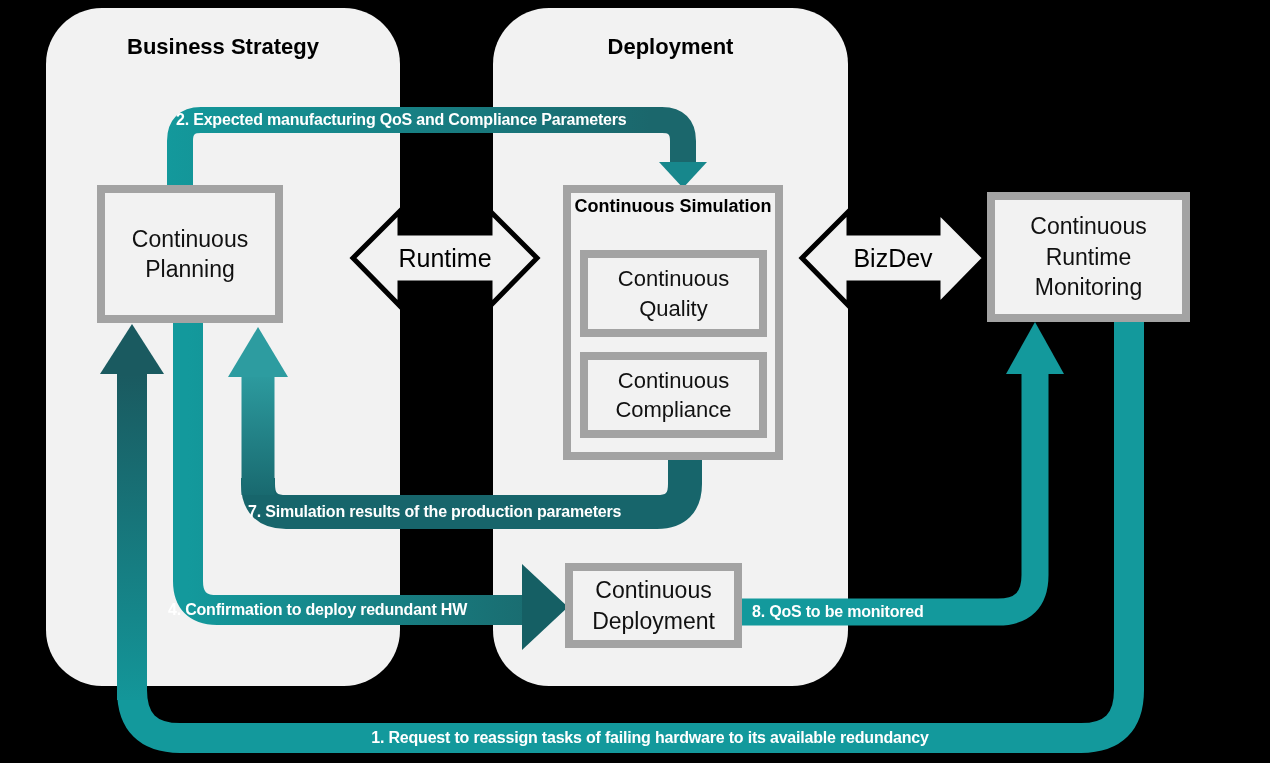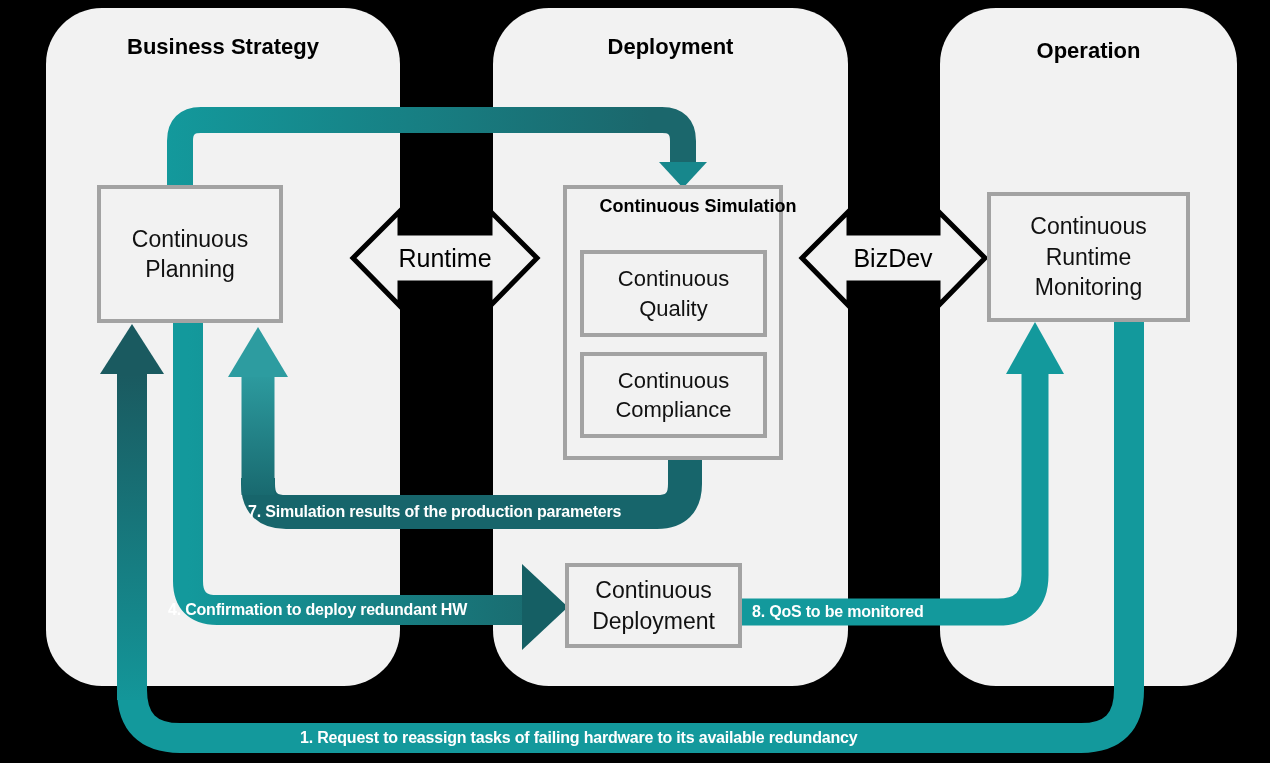--- a/index.html
+++ b/index.html
@@ -10,52 +10,49 @@
   }
   .lane{
     position:absolute;top:8px;height:678px;background:#f2f2f2;border-radius:56px;z-index:1;
   }
   .lane-title{
     position:absolute;top:26px;left:0;width:100%;text-align:center;
     font-size:22px;font-weight:700;color:#000;z-index:2;
   }
   svg.arrows{position:absolute;left:0;top:0;z-index:3;}
   .node{
-    position:absolute;background:#f2f2f2;border:4px solid #a3a3a3;box-sizing:border-box;
+    position:absolute;background:#f2f2f2;border:8px solid #a3a3a3;box-sizing:border-box;
     display:flex;align-items:center;justify-content:center;text-align:center;z-index:4;
   }
   .node .node-label{
     white-space:pre-line;font-size:23px;line-height:1.32;color:#111;
   }
   .sim-title{
     position:absolute;left:523px;top:196px;width:220px;text-align:center;
-    font-size:18px;font-weight:700;color:#000;z-index:5;padding-left:25px;
+    font-size:18px;font-weight:700;color:#000;z-index:5;
   }
   .flow-label{
     position:absolute;color:#fff;font-size:16px;font-weight:700;letter-spacing:-0.2px;
     white-space:nowrap;z-index:6;height:22px;line-height:22px;
   }
   .connector-label{
     position:absolute;width:100px;text-align:center;font-size:25px;color:#000;
     z-index:5;height:28px;line-height:28px;
   }
 </style>
 </head>
 <body>
 
 <div id="canvas">
 
   <div class="lane" style="left:6px;width:354px;">
     <div class="lane-title">Business Strategy</div>
   </div>
   <div class="lane" style="left:453px;width:355px;">
     <div class="lane-title">Deployment</div>
-  </div>
-  <div class="lane" style="left:900px;width:297px;">
-    <div class="lane-title" style="top:30px;">Operation</div>
   </div>
 
   <svg class="arrows" width="1270" height="763" viewBox="0 0 1270 763">
     <defs>
       <linearGradient id="g2" x1="125" y1="0" x2="610" y2="0" gradientUnits="userSpaceOnUse">
         <stop offset="0" stop-color="#13999c"></stop>
           <stop offset="1" stop-color="#1b676c"></stop>
       </linearGradient>
       <linearGradient id="g4" x1="148" y1="0" x2="500" y2="0" gradientUnits="userSpaceOnUse">
         <stop offset="0" stop-color="#13999c"></stop>
@@ -118,18 +115,19 @@
     <span class="node-label">Continuous
 Deployment</span>
   </div>
 
   <div class="node" style="left:947px;top:192px;width:203px;height:130px;">
     <span class="node-label">Continuous
 Runtime
 Monitoring</span>
   </div>
 
-  <div class="flow-label" style="left:260px;top:727px;width:700px;">1. Request to reassign tasks of failing hardware to its available redundancy</div>
+  <div class="flow-label" style="left:260px;top:727px;width:700px;text-align:center;">1. Request to reassign tasks of failing hardware to its available redundancy</div>
+  <div class="flow-label" style="left:136px;top:109px;">2. Expected manufacturing QoS and Compliance Parameters</div>
   <div class="flow-label" style="left:208px;top:501px;">7. Simulation results of the production parameters</div>
   <div class="flow-label" style="left:128px;top:599px;">4. Confirmation to deploy redundant HW</div>
   <div class="flow-label" style="left:712px;top:601px;">8. QoS to be monitored</div>
 
 </div>
 
 </body></html>

